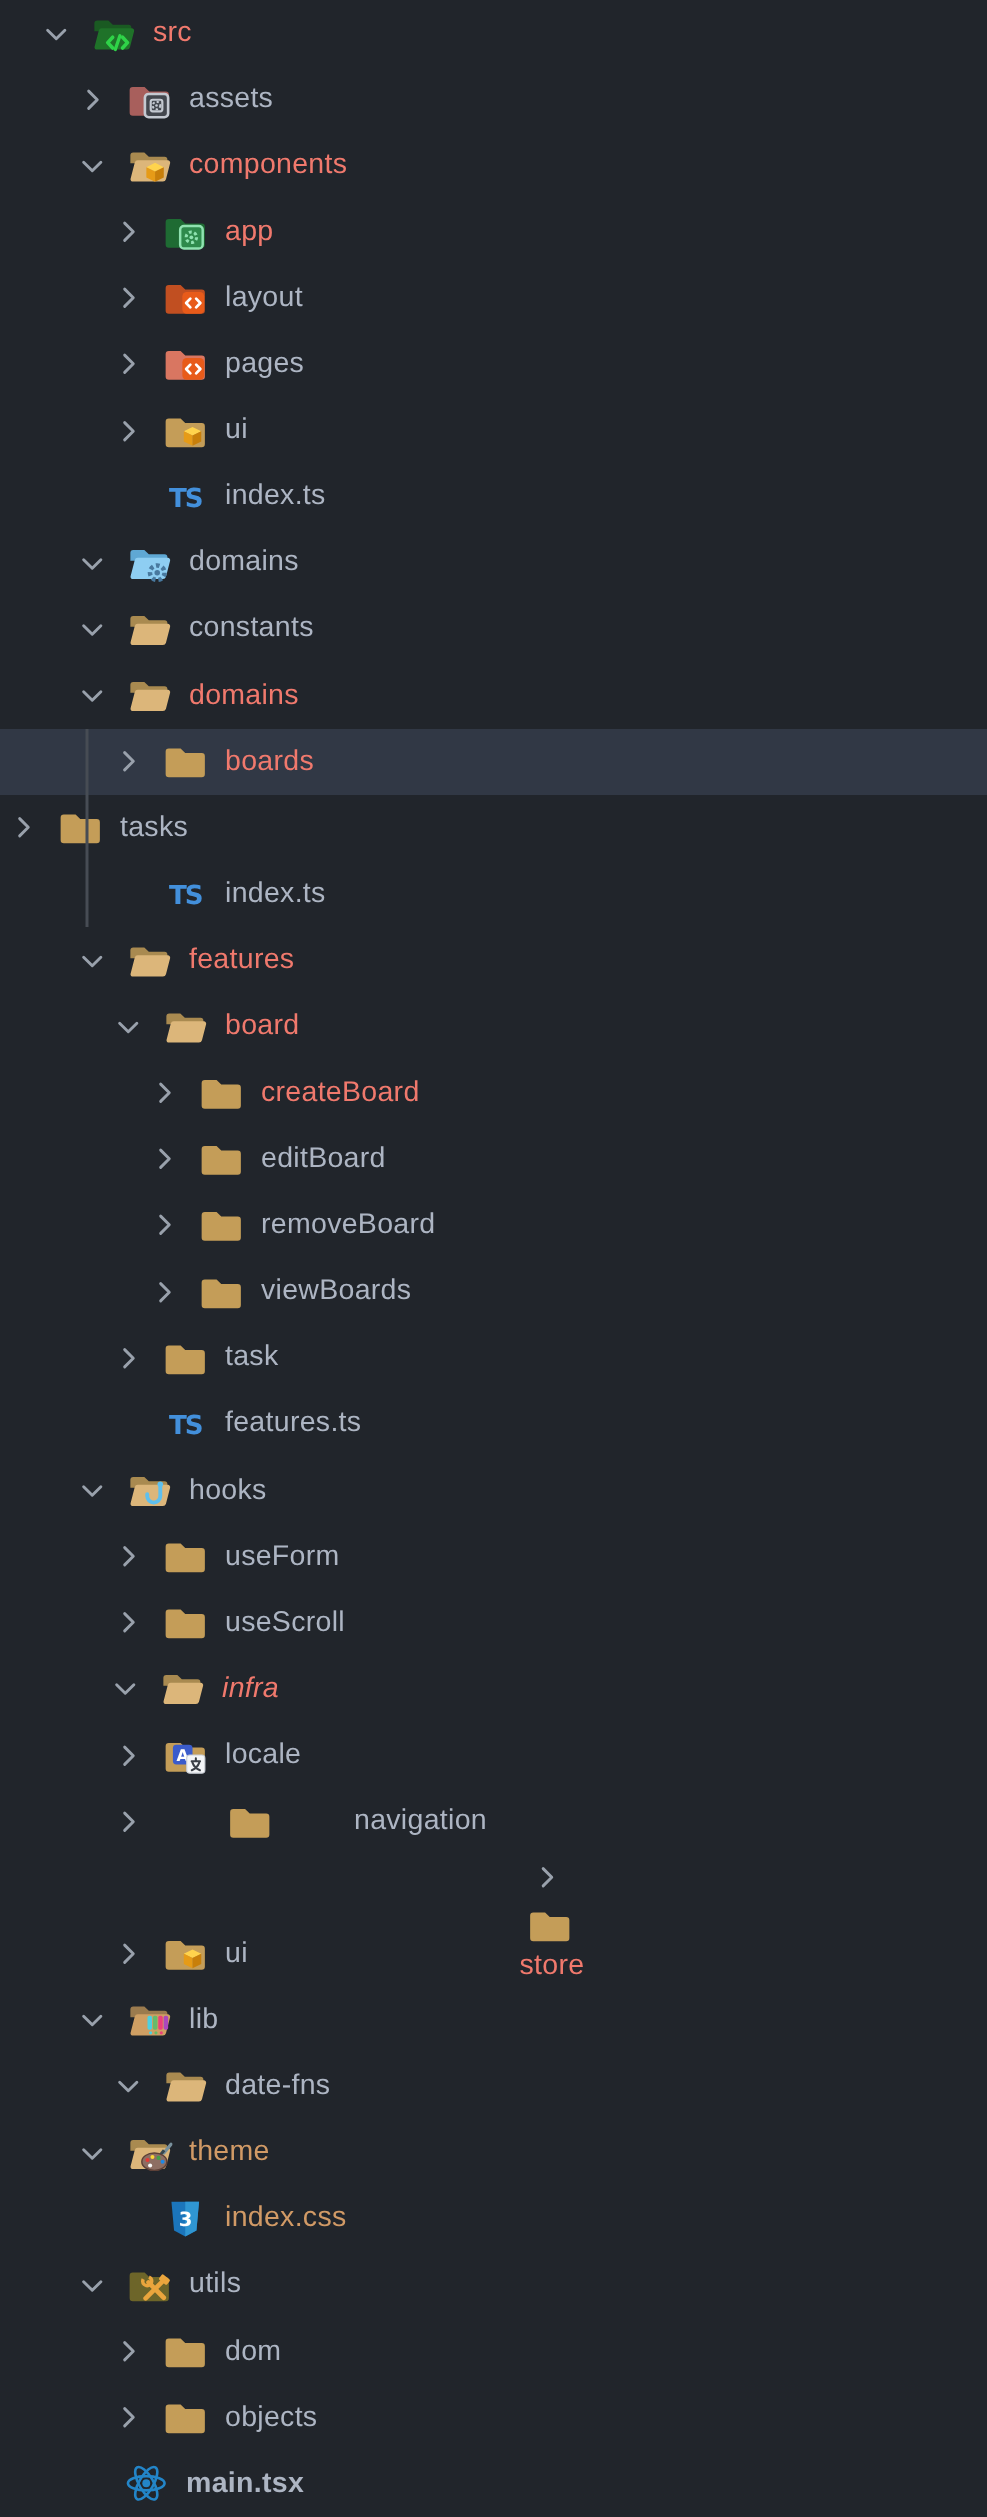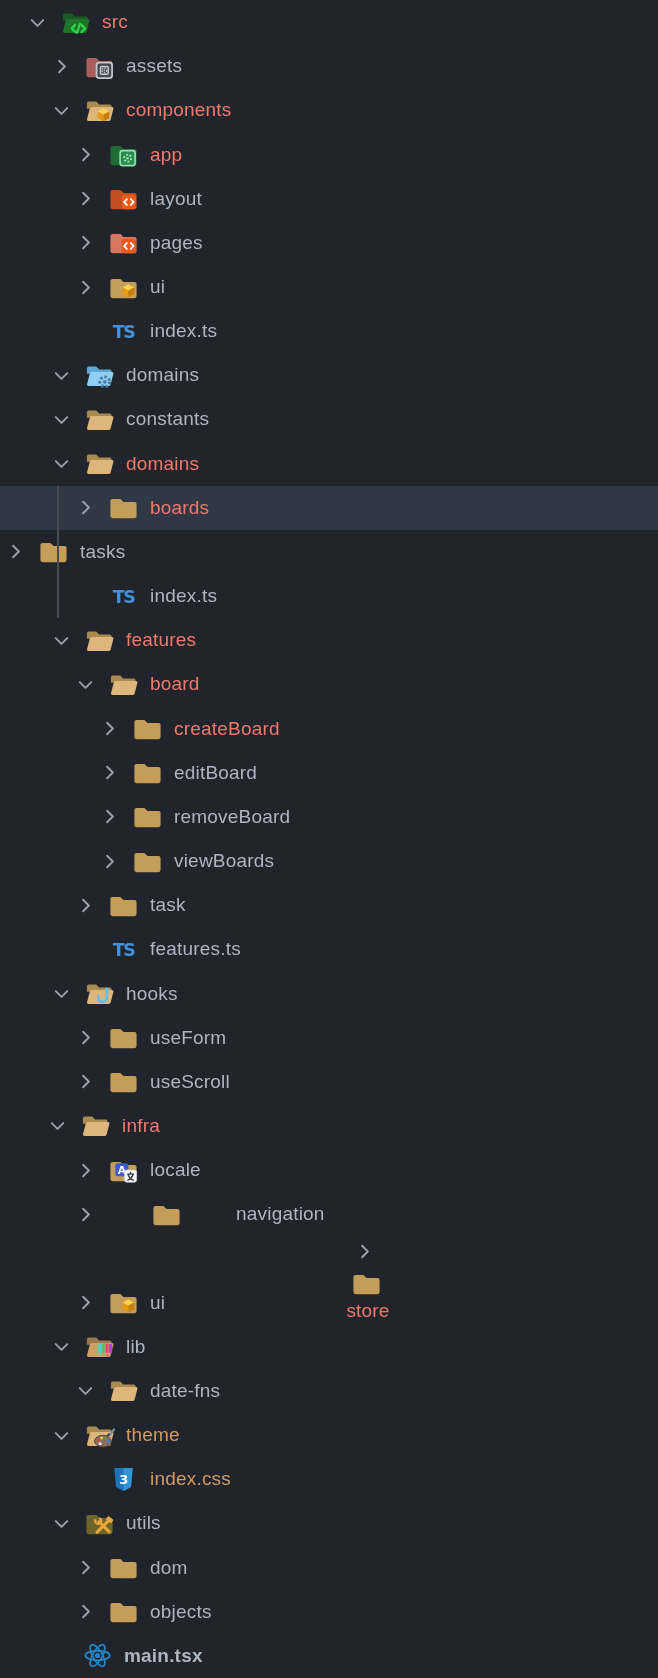--- a/index.html
+++ b/index.html
@@ -393,21 +393,21 @@
           <path d="M9.5 6l6 6-6 6" stroke="#99a1ac" stroke-width="2" fill="none" stroke-linecap="round" stroke-linejoin="round"></path>
         </svg>
       </span>
       <span class="icon">
         <svg width="31" height="31" viewBox="0 0 32 32">
           <path d="M2.5 9.4a2.2 2.2 0 0 1 2.2-2.2h8.1l3.2 3.1h11.3a2.2 2.2 0 0 1 2.2 2.2v12.3a2.2 2.2 0 0 1-2.2 2.2H4.7a2.2 2.2 0 0 1-2.2-2.2z" fill="#c49d58"></path>
         </svg>
       </span>
       <span class="label c-default">useScroll</span>
     </div>
-    <div class="row" style="padding-left: 42px; height: 44.1579px;">
+    <div class="row" style="padding-left: 68px; height: 44.1579px; font-style: italic;">
       <span class="chev">
         <svg width="23" height="23" viewBox="0 0 24 24">
           <path d="M6 9.5l6 6 6-6" stroke="#99a1ac" stroke-width="2" fill="none" stroke-linecap="round" stroke-linejoin="round"></path>
         </svg>
       </span>
       <span class="icon">
         <svg width="31" height="31" viewBox="0 0 32 32">
           <path d="M3 8.8a2 2 0 0 1 2-2h7.6l3.1 3h10.8a2 2 0 0 1 2 2v2.4H3z" fill="#a98a50"></path>
  <path d="M6.3 12.3h22.5a1.6 1.6 0 0 1 1.55 2l-2.85 11a2.2 2.2 0 0 1-2.1 1.6H4.7a1.6 1.6 0 0 1-1.55-2l2.85-11a2.2 2.2 0 0 1 2.3-1.6z" fill="#dcb67a"></path>
         </svg>

